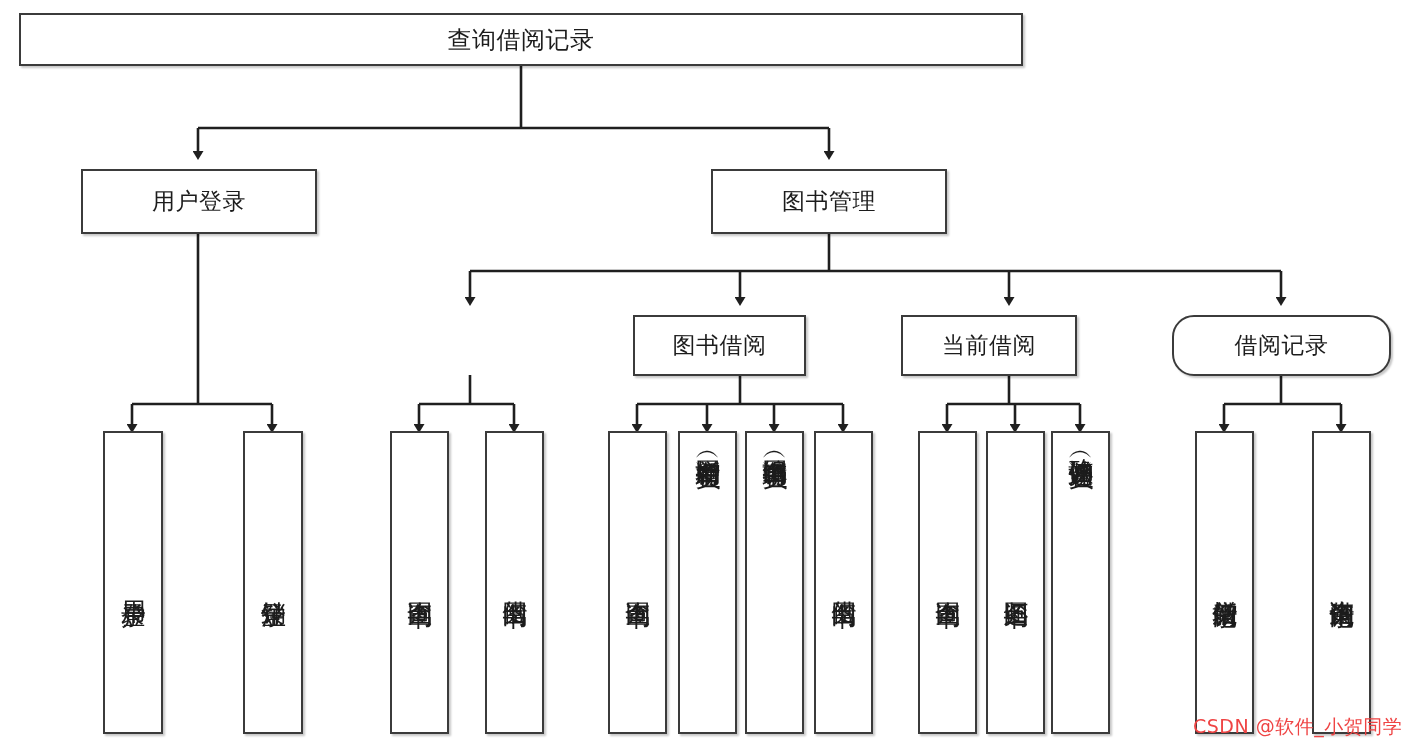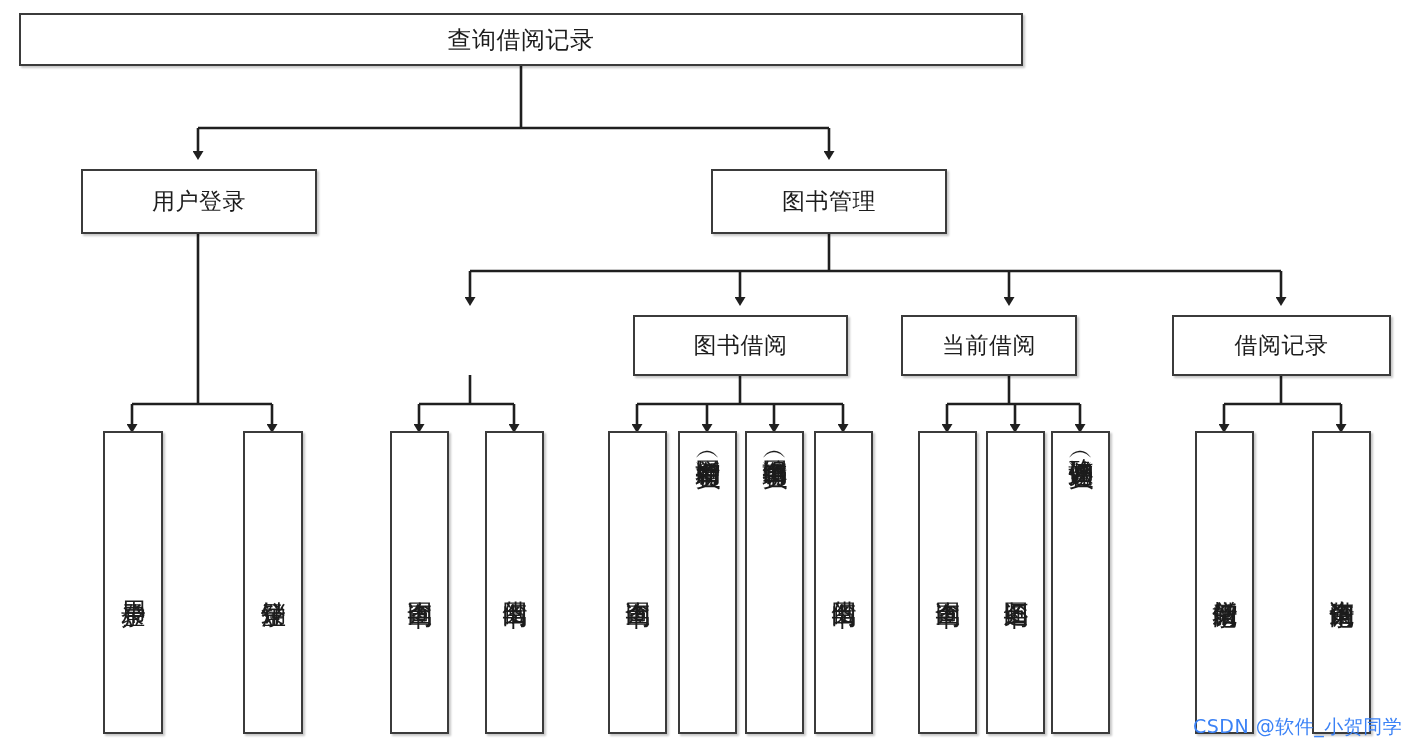--- a/index.html
+++ b/index.html
@@ -61,21 +61,21 @@
     white-space: nowrap;
     text-align: center;
     -webkit-text-orientation: upright;
   }
   .node.vert.centered {
     align-items: center;
     padding-top: 0;
   }
   .watermark {
     position: absolute;
-    color: #3b82f6;
+    color: #ef4444;
     font-size: 19px;
     white-space: nowrap;
     letter-spacing: 0.5px;
   }
 </style>
 </head>
 <body>
 
 <div id="canvas">
 
@@ -133,27 +133,27 @@
     <span class="label">查询借阅记录</span>
   </div>
 
   <div class="node horiz" style="left:81px; top:169px; width:236px; height:65px;">
     <span class="label">用户登录</span>
   </div>
   <div class="node horiz" style="left:711px; top:169px; width:236px; height:65px;">
     <span class="label">图书管理</span>
   </div>
 
-  <div class="node horiz" style="left:633px; top:315px; width:215px; height:61px;">
+  <div class="node horiz" style="left:633px; top:315px; width:173px; height:61px;">
     <span class="label">图书借阅</span>
   </div>
   <div class="node horiz" style="left:901px; top:315px; width:176px; height:61px;">
     <span class="label">当前借阅</span>
   </div>
-  <div class="node horiz" style="left:1172px; top:315px; width:219px; height:61px;">
+  <div class="node horiz" style="left:1172px; top:315px; width:219px; height:61px;border-radius:22px;">
     <span class="label">借阅记录</span>
   </div>
 
   <div class="node vert centered" style="left:103px; top:431px; width:60px; height:303px;">
     <span class="label">用户登录</span>
   </div>
 
   <div class="node vert centered" style="left:243px; top:431px; width:60px; height:303px;">
     <span class="label">注销登录</span>
   </div>

